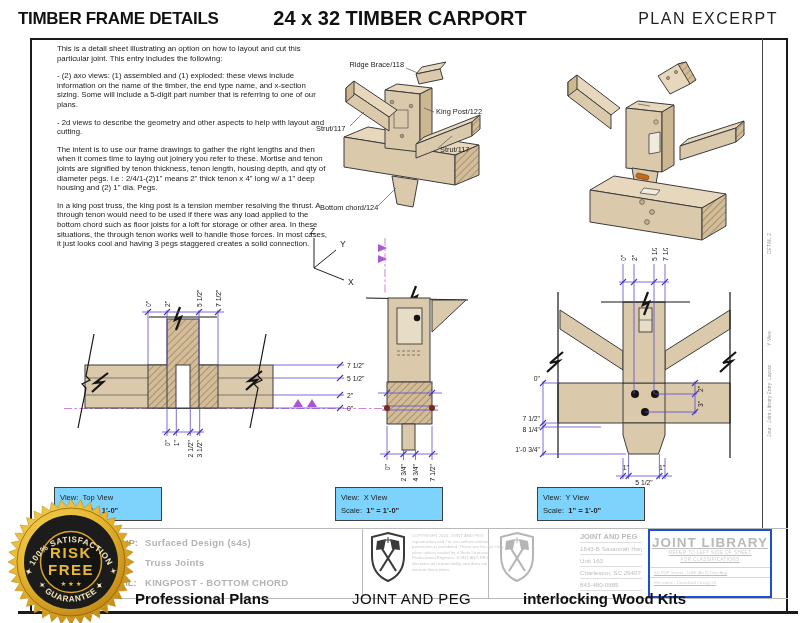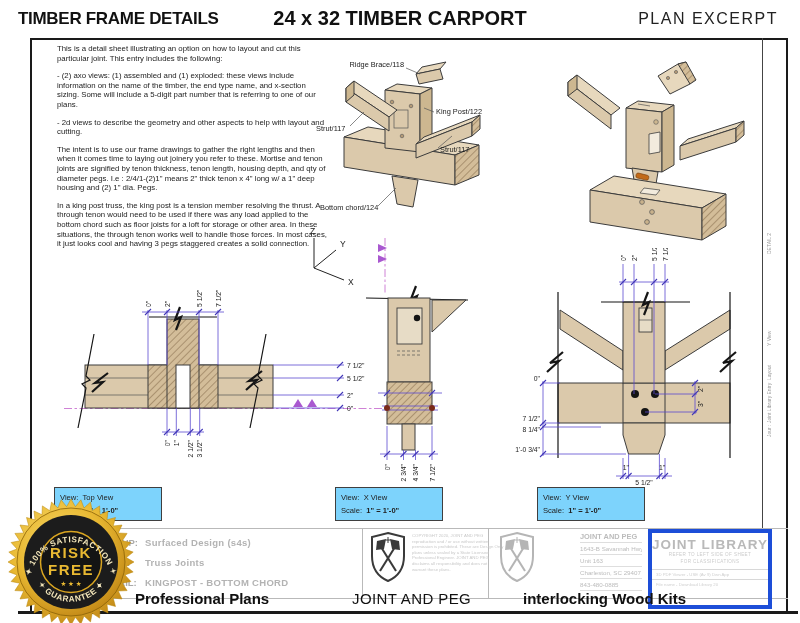--- a/index.html
+++ b/index.html
@@ -21,21 +21,21 @@
   .vbox{width:108px;height:34px;border:1px solid #3f3f3f;background:#7dd3fc;
         font-size:7.6px;color:#222;padding:3px 5px;box-sizing:border-box;line-height:13px;}
   .vbox .scaleval{font-weight:bold;}
   
   .tb-lab{font-size:9.5px;font-weight:bold;color:#a9a9a9;}
   .tb-val{font-size:9.5px;font-weight:bold;color:#b3b3b3;letter-spacing:.3px;}
   .copyr{font-size:4.3px;line-height:5.6px;color:#c9c9c9;}
   .addr{font-size:6.2px;line-height:11px;color:#bcbcbc;width:62px;}
   .addr .row{border-bottom:1px solid #dedede;height:11px;overflow:hidden;white-space:nowrap;}
   .addr .nm{font-size:7.4px;font-weight:bold;}
-  .libbox{width:124px;height:80px;border:4px solid #1d4ed8;box-sizing:border-box;text-align:center;color:#bdbdbd;}
+  .libbox{width:124px;height:69px;border:2px solid #1d4ed8;box-sizing:border-box;text-align:center;color:#bdbdbd;text-decoration:underline;}
   .libtitle{font-size:13.5px;font-weight:bold;letter-spacing:1px;color:#b9b9b9;margin-top:4px;}
   .libsub{font-size:4.6px;line-height:6.5px;color:#cccccc;letter-spacing:.4px;}
   .librow{font-size:4.3px;color:#d0d0d0;border-top:1px solid #d8d8d8;line-height:9px;text-align:left;padding-left:4px;}
   .foot{font-size:15px;color:#101010;}
   .fw600{font-weight:bold;}
   .mnote{position:absolute;font-size:5px;color:#9a9a9a;white-space:nowrap;
          transform:rotate(-90deg);transform-origin:0 0;}
   
   .dim{stroke:#5a4ad0;stroke-width:.8;fill:none;}
   .dimtk{stroke:#4238b8;stroke-width:1.1;fill:none;}

